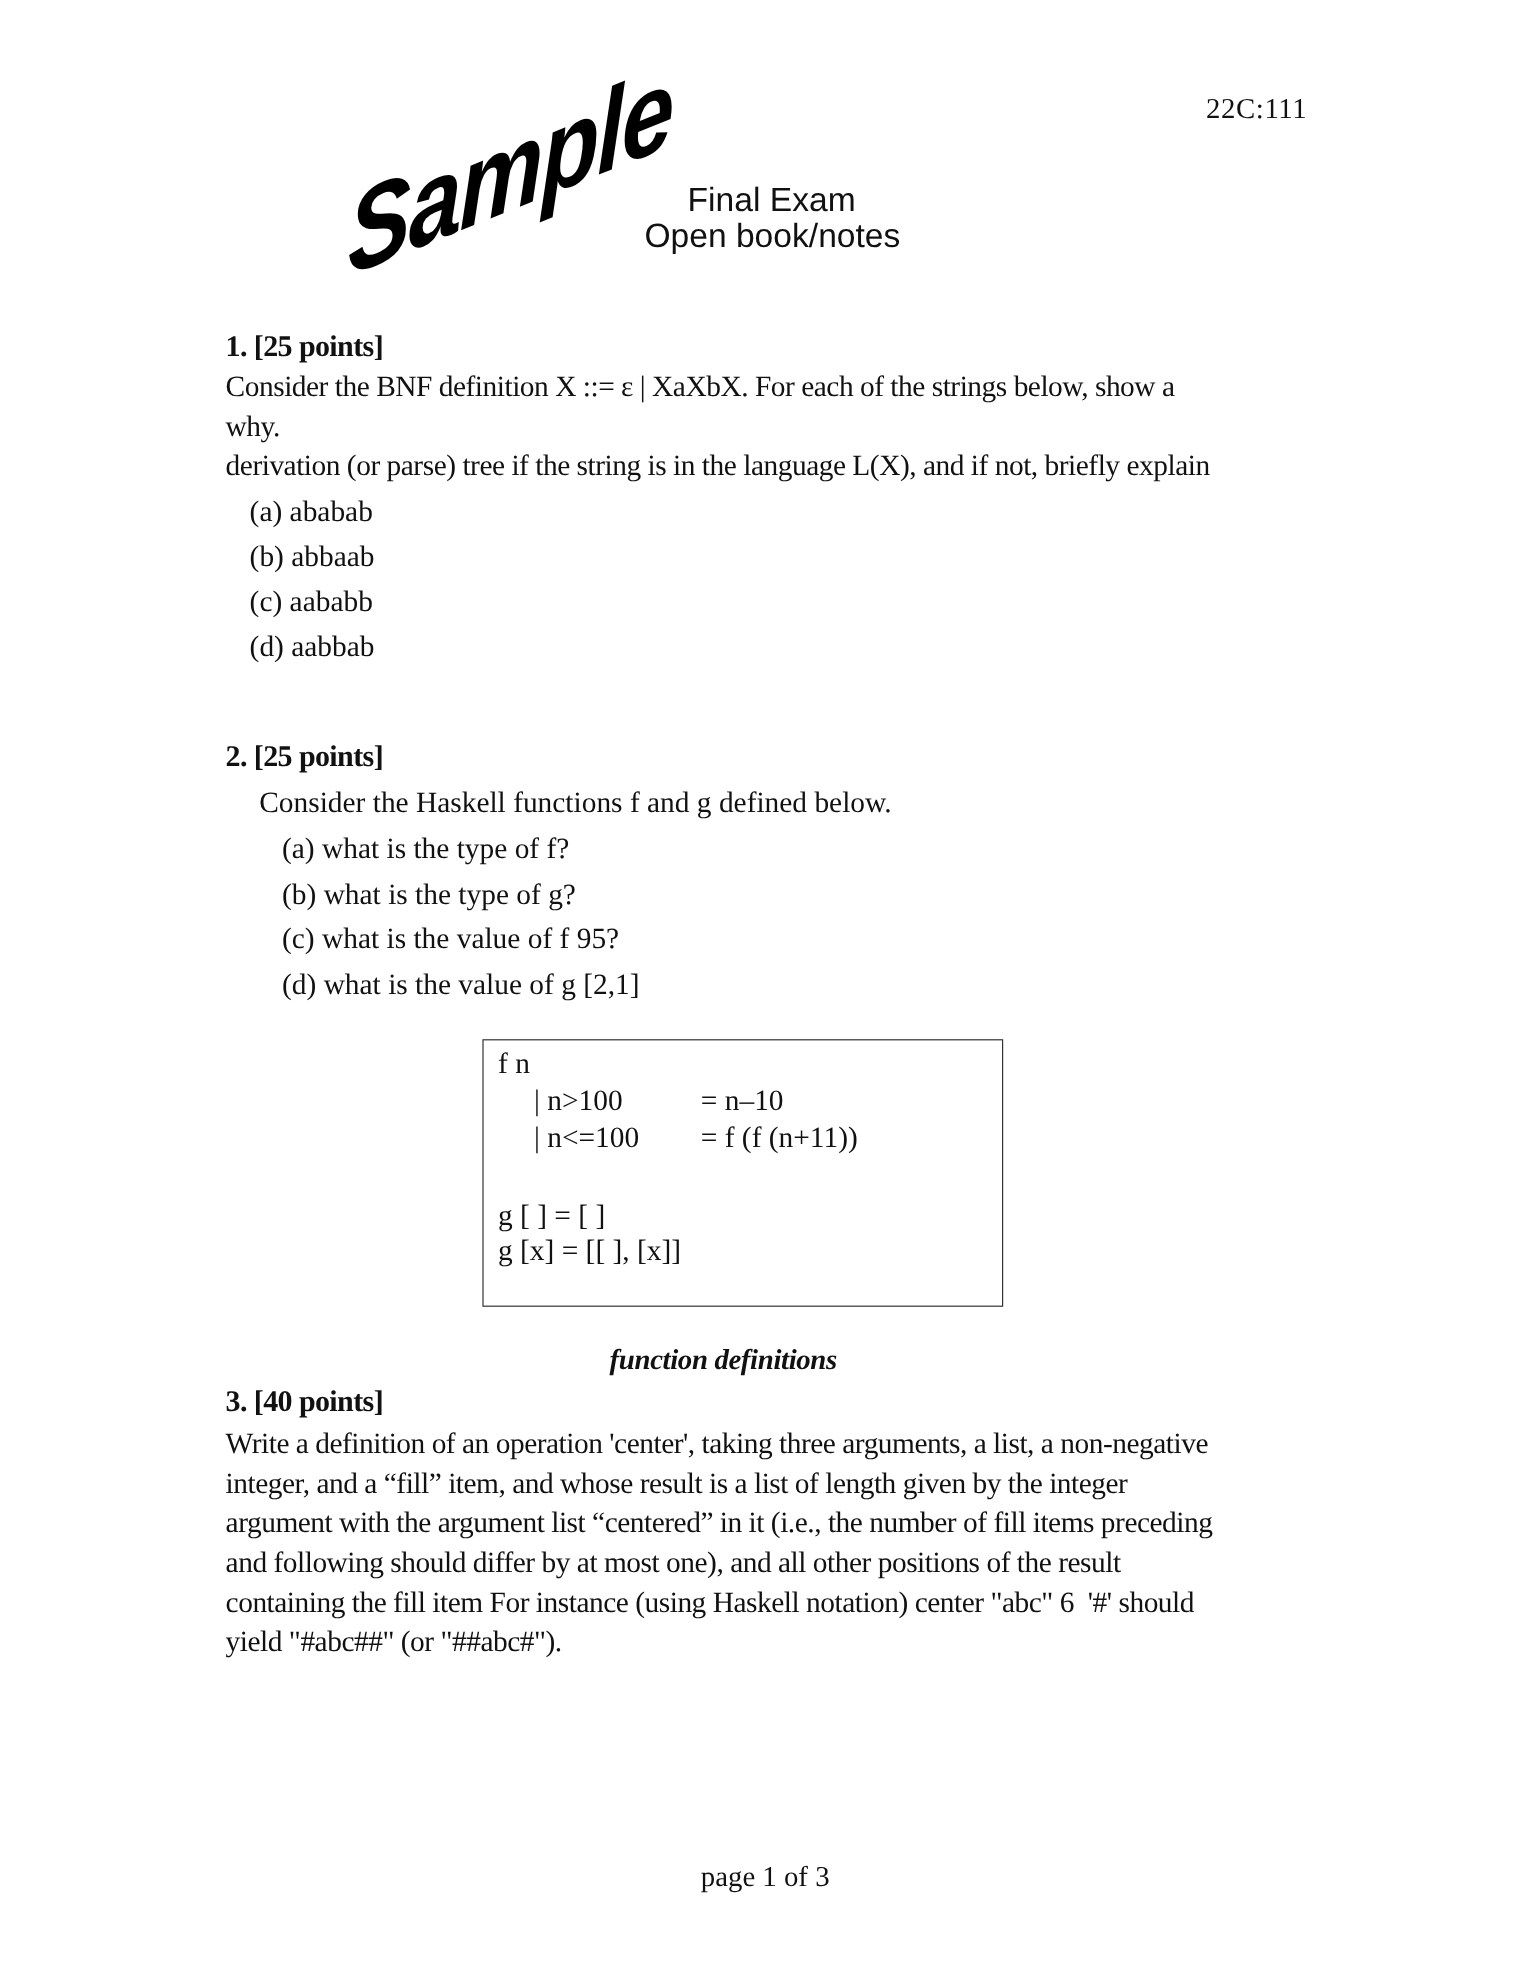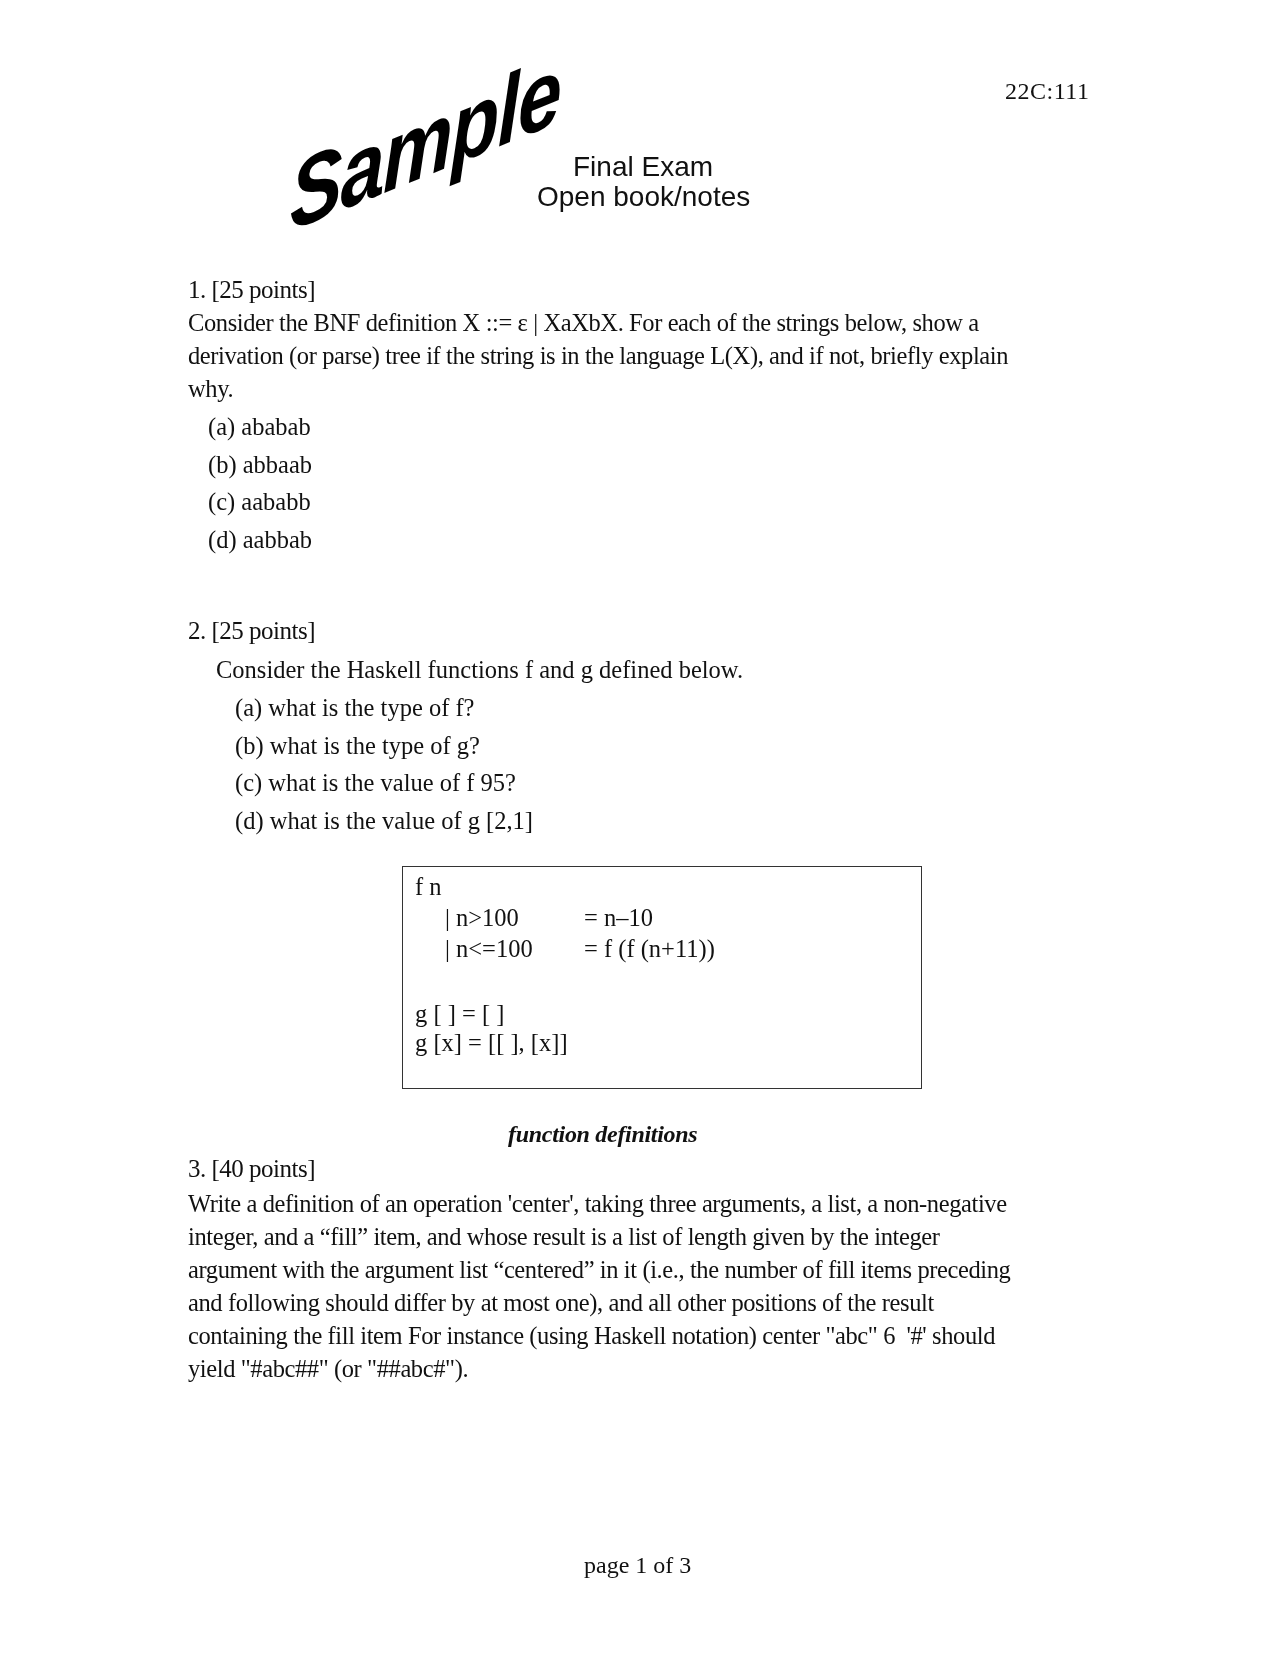--- a/index.html
+++ b/index.html
@@ -7,41 +7,41 @@
          font-family:"Liberation Serif", "DejaVu Serif", serif; color:#111; }
   .abs { position:absolute; }
   .course { left:1005px; top:78px; font-size:24px; letter-spacing:0.5px; }
   .sample { left:290px; top:150px; font-family:"Liberation Sans","DejaVu Sans",sans-serif;
             font-weight:900; font-size:96px; transform-origin:left bottom;
             transform: skewY(-22deg) scaleX(0.82); letter-spacing:-2px; color:#000;
             font-style:italic; line-height:1; }
   .subtitle { font-family:"Liberation Sans","DejaVu Sans",sans-serif; font-size:28px; line-height:30px; }
   .sub1 { left:573px; top:152px; }
   .sub2 { left:537px; top:182px; }
-  .qhead { font-weight:normal; font-size:25px; letter-spacing:-0.5px; }
+  .qhead { font-weight:bold; font-size:25px; letter-spacing:-0.5px; }
   .para { font-size:24.5px; line-height:33px; width:900px; letter-spacing:-0.4px; }
   .item { font-size:24.5px; line-height:37.5px; }
-  .codebox { left:402px; top:866px; width:520px; height:223px; border:1.5px solid #333; box-sizing:border-box; }
+  .codebox { left:402px; top:866px; width:434px; height:223px; border:1.5px solid #333; box-sizing:border-box; }
   .code { font-size:24.5px; line-height:31px; position:absolute; white-space:pre; }
   .caption { left:508px; top:1093px; font-style:italic; font-weight:bold; font-size:24px; letter-spacing:-0.3px;margin-top:28px; }
   .footer { left:584px; top:1552px; font-size:24px; }
 </style>
 </head>
 <body>
 
 <div class="abs course">22C:111</div>
 <div class="abs sample">Sample</div>
 <div class="abs subtitle sub1">Final Exam</div>
 <div class="abs subtitle sub2">Open book/notes</div>
 
 <div class="abs qhead" style="left:188px; top:276px;">1. [25 points]</div>
 <div class="abs para" style="left:188px; top:306px;">
   <div>Consider the BNF definition X ::= ε | XaXbX. For each of the strings below, show a</div>
+  <div>why.</div>
   <div>derivation (or parse) tree if the string is in the language L(X), and if not, briefly explain</div>
-  <div>why.</div>
 </div>
 <div class="abs" style="left:208px; top:408px;">
   <div class="item">(a) ababab</div>
   <div class="item">(b) abbaab</div>
   <div class="item">(c) aababb</div>
   <div class="item">(d) aabbab</div>
 </div>
 
 <div class="abs qhead" style="left:188px; top:617px;">2. [25 points]</div>
 <div class="abs item" style="left:216px; top:651px;">Consider the Haskell functions f and g defined below.</div>

